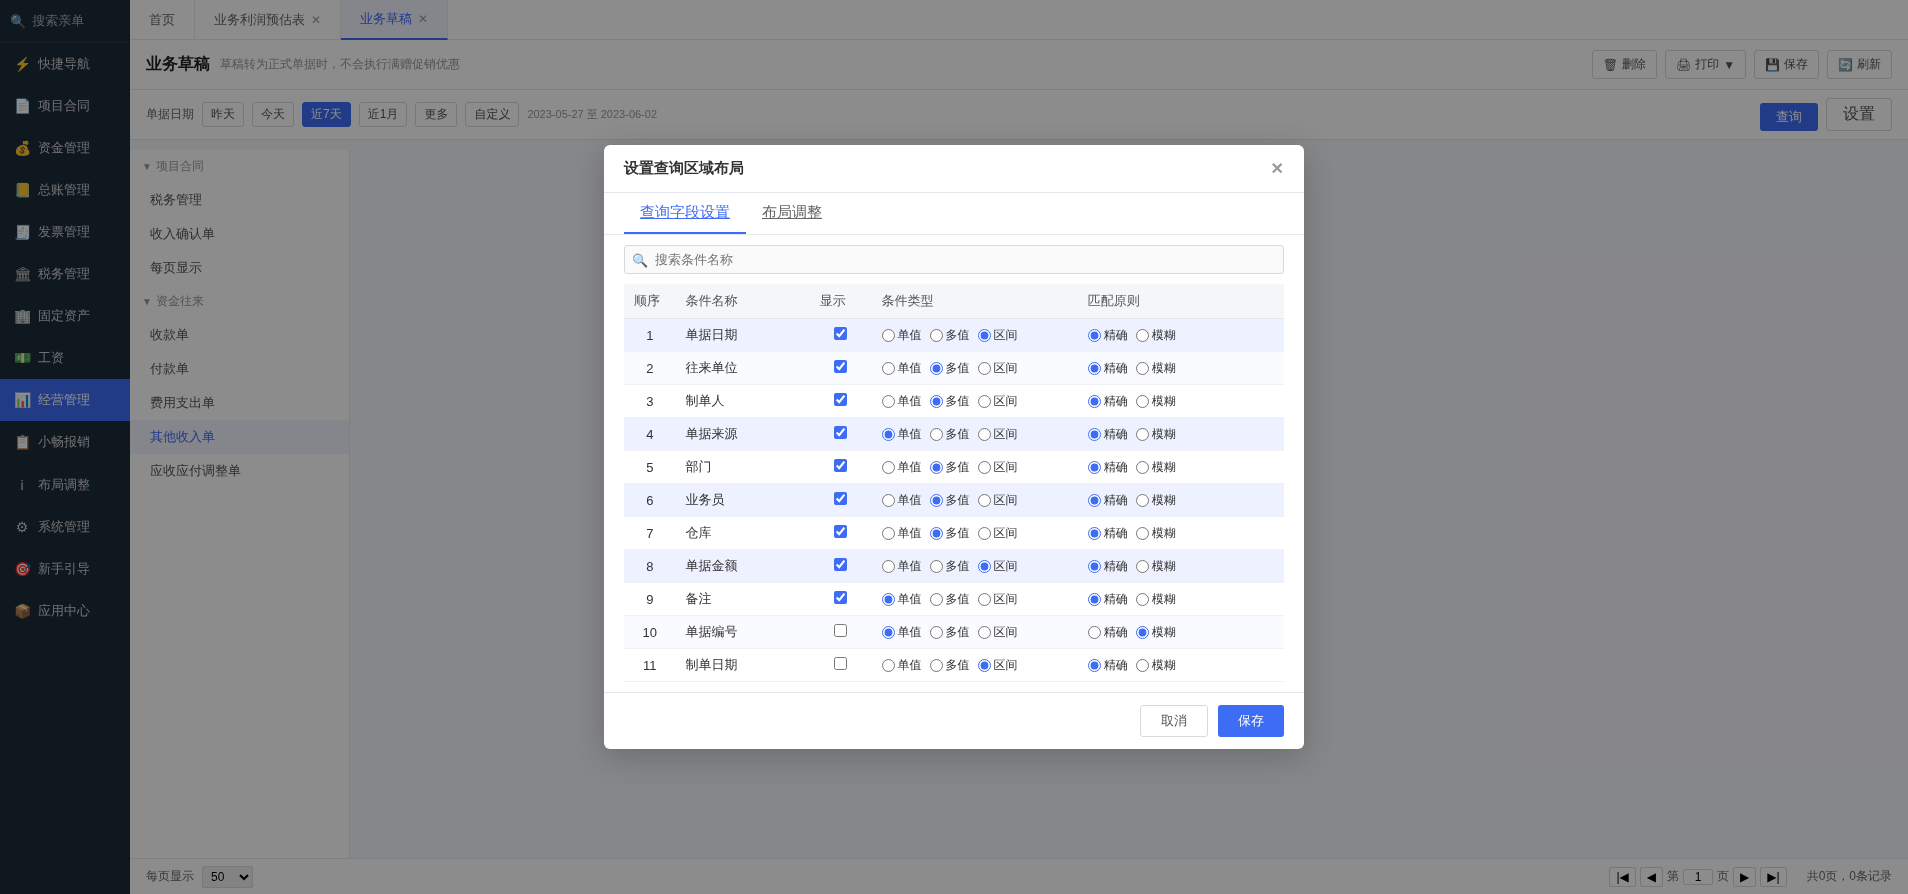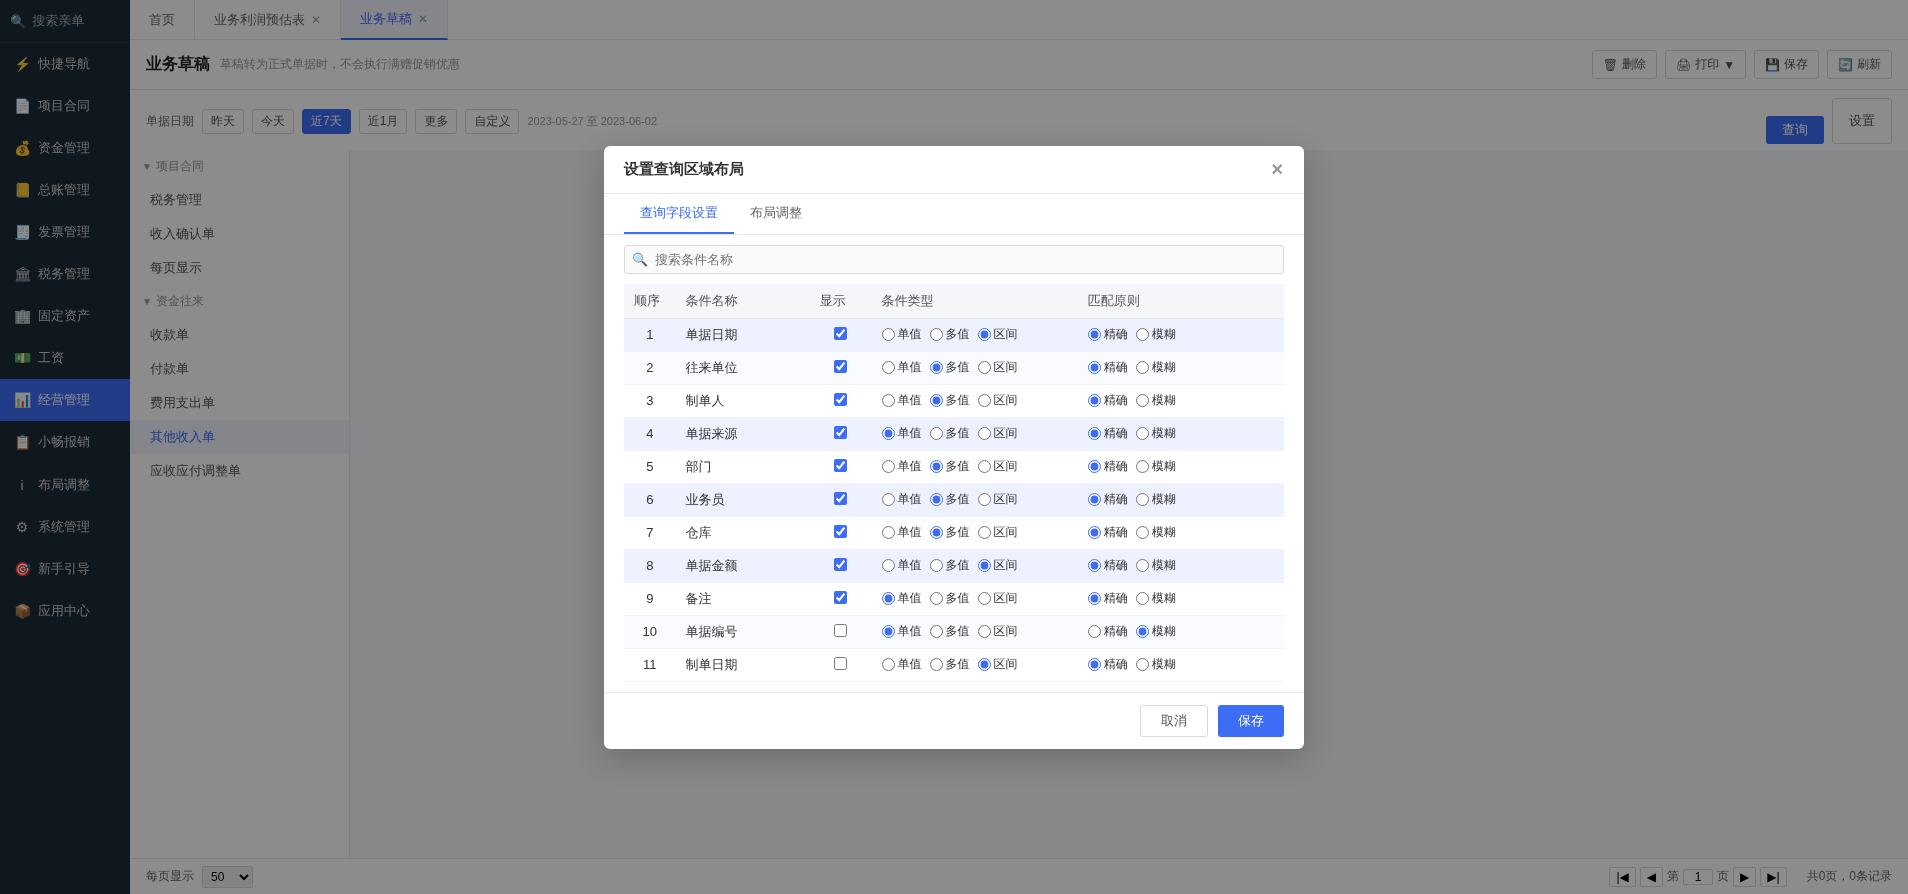--- a/index.html
+++ b/index.html
@@ -42,21 +42,21 @@
 
     
     .filter-bar {
       background: #fff; padding: 8px 16px; border-bottom: 1px solid #e4e7ec; display: flex; align-items: center; gap: 8px; flex-wrap: wrap;
     }
     .filter-label { font-size: 12px; color: #666; }
     .filter-btn { padding: 3px 8px; border: 1px solid #d9d9d9; border-radius: 3px; font-size: 12px; cursor: pointer; background: #fff; color: #555; }
     .filter-btn.active { background: #3d6cf5; color: #fff; border-color: #3d6cf5; }
     .filter-date { font-size: 11px; color: #999; }
     .query-btn { margin-left: auto; padding: 5px 16px; background: #3d6cf5; color: #fff; border: none; border-radius: 3px; font-size: 13px; cursor: pointer; }
-    .set-btn { padding: 13px 16px; background: #fff; color: #555; border: 1px solid #d9d9d9; border-radius: 3px; font-size: 13px; cursor: pointer; }
+    .set-btn { padding: 5px 16px; background: #fff; color: #555; border: 1px solid #d9d9d9; border-radius: 3px; font-size: 16px; cursor: pointer; }
 
     
     .left-panel {
       position: absolute; left: 0; top: 110px; width: 220px; bottom: 36px; background: #fff; border-right: 1px solid #e4e7ec; overflow-y: auto;
     }
     .panel-header { display: flex; align-items: center; justify-content: space-between; padding: 10px 12px; font-size: 13px; font-weight: 600; border-bottom: 1px solid #e4e7ec; }
     .collapse-btn { cursor: pointer; color: #999; font-size: 12px; }
     .tree-item { padding: 8px 12px 8px 20px; font-size: 13px; color: #555; cursor: pointer; display: flex; align-items: center; gap: 6px; }
     .tree-item.active { color: #3d6cf5; background: #f0f4ff; }
     .tree-group { padding: 8px 12px; font-size: 12px; color: #999; display: flex; align-items: center; gap: 4px; cursor: pointer; }
@@ -83,21 +83,21 @@
 
     
     .dialog {
       background: #fff; border-radius: 6px; width: 700px; max-height: 700px; display: flex; flex-direction: column; box-shadow: 0 8px 32px rgba(0,0,0,0.2);
     }
     .dialog-header {
       display: flex; align-items: center; justify-content: space-between; padding: 14px 20px; border-bottom: 1px solid #e4e7ec; font-size: 15px; font-weight: 600;
     }
     .dialog-close { cursor: pointer; font-size: 16px; color: #999; }
     .dialog-tabs { display: flex; padding: 0 20px; border-bottom: 1px solid #e4e7ec; gap: 0; }
-    .dialog-tab { padding: 10px 16px; font-size: 13px; color: #666; cursor: pointer; border-bottom: 2px solid transparent; }
+    .dialog-tab { padding: 10px 16px; font-size: 15px; color: #666; cursor: pointer; border-bottom: 2px solid transparent; text-decoration: underline; }
     .dialog-tab.active { color: #3d6cf5; border-bottom: 2px solid #3d6cf5; }
     .dialog-search { padding: 10px 20px; }
     .dialog-search-input { width: 100%; padding: 6px 10px 6px 30px; border: 1px solid #d9d9d9; border-radius: 3px; font-size: 13px; outline: none; background: #fafafa; }
     .search-wrap { position: relative; }
     .search-wrap .s-icon { position: absolute; left: 8px; top: 50%; transform: translateY(-50%); color: #aaa; font-size: 13px; }
     .dialog-body { flex: 1; overflow-y: auto; padding: 0 20px 10px; }
     .dialog-footer { padding: 12px 20px; display: flex; justify-content: flex-end; gap: 10px; border-top: 1px solid #e4e7ec; }
     .btn-cancel { padding: 6px 20px; border: 1px solid #d9d9d9; background: #fff; border-radius: 3px; font-size: 13px; cursor: pointer; color: #555; }
     .btn-save { padding: 6px 20px; border: none; background: #3d6cf5; color: #fff; border-radius: 3px; font-size: 13px; cursor: pointer; }
 

